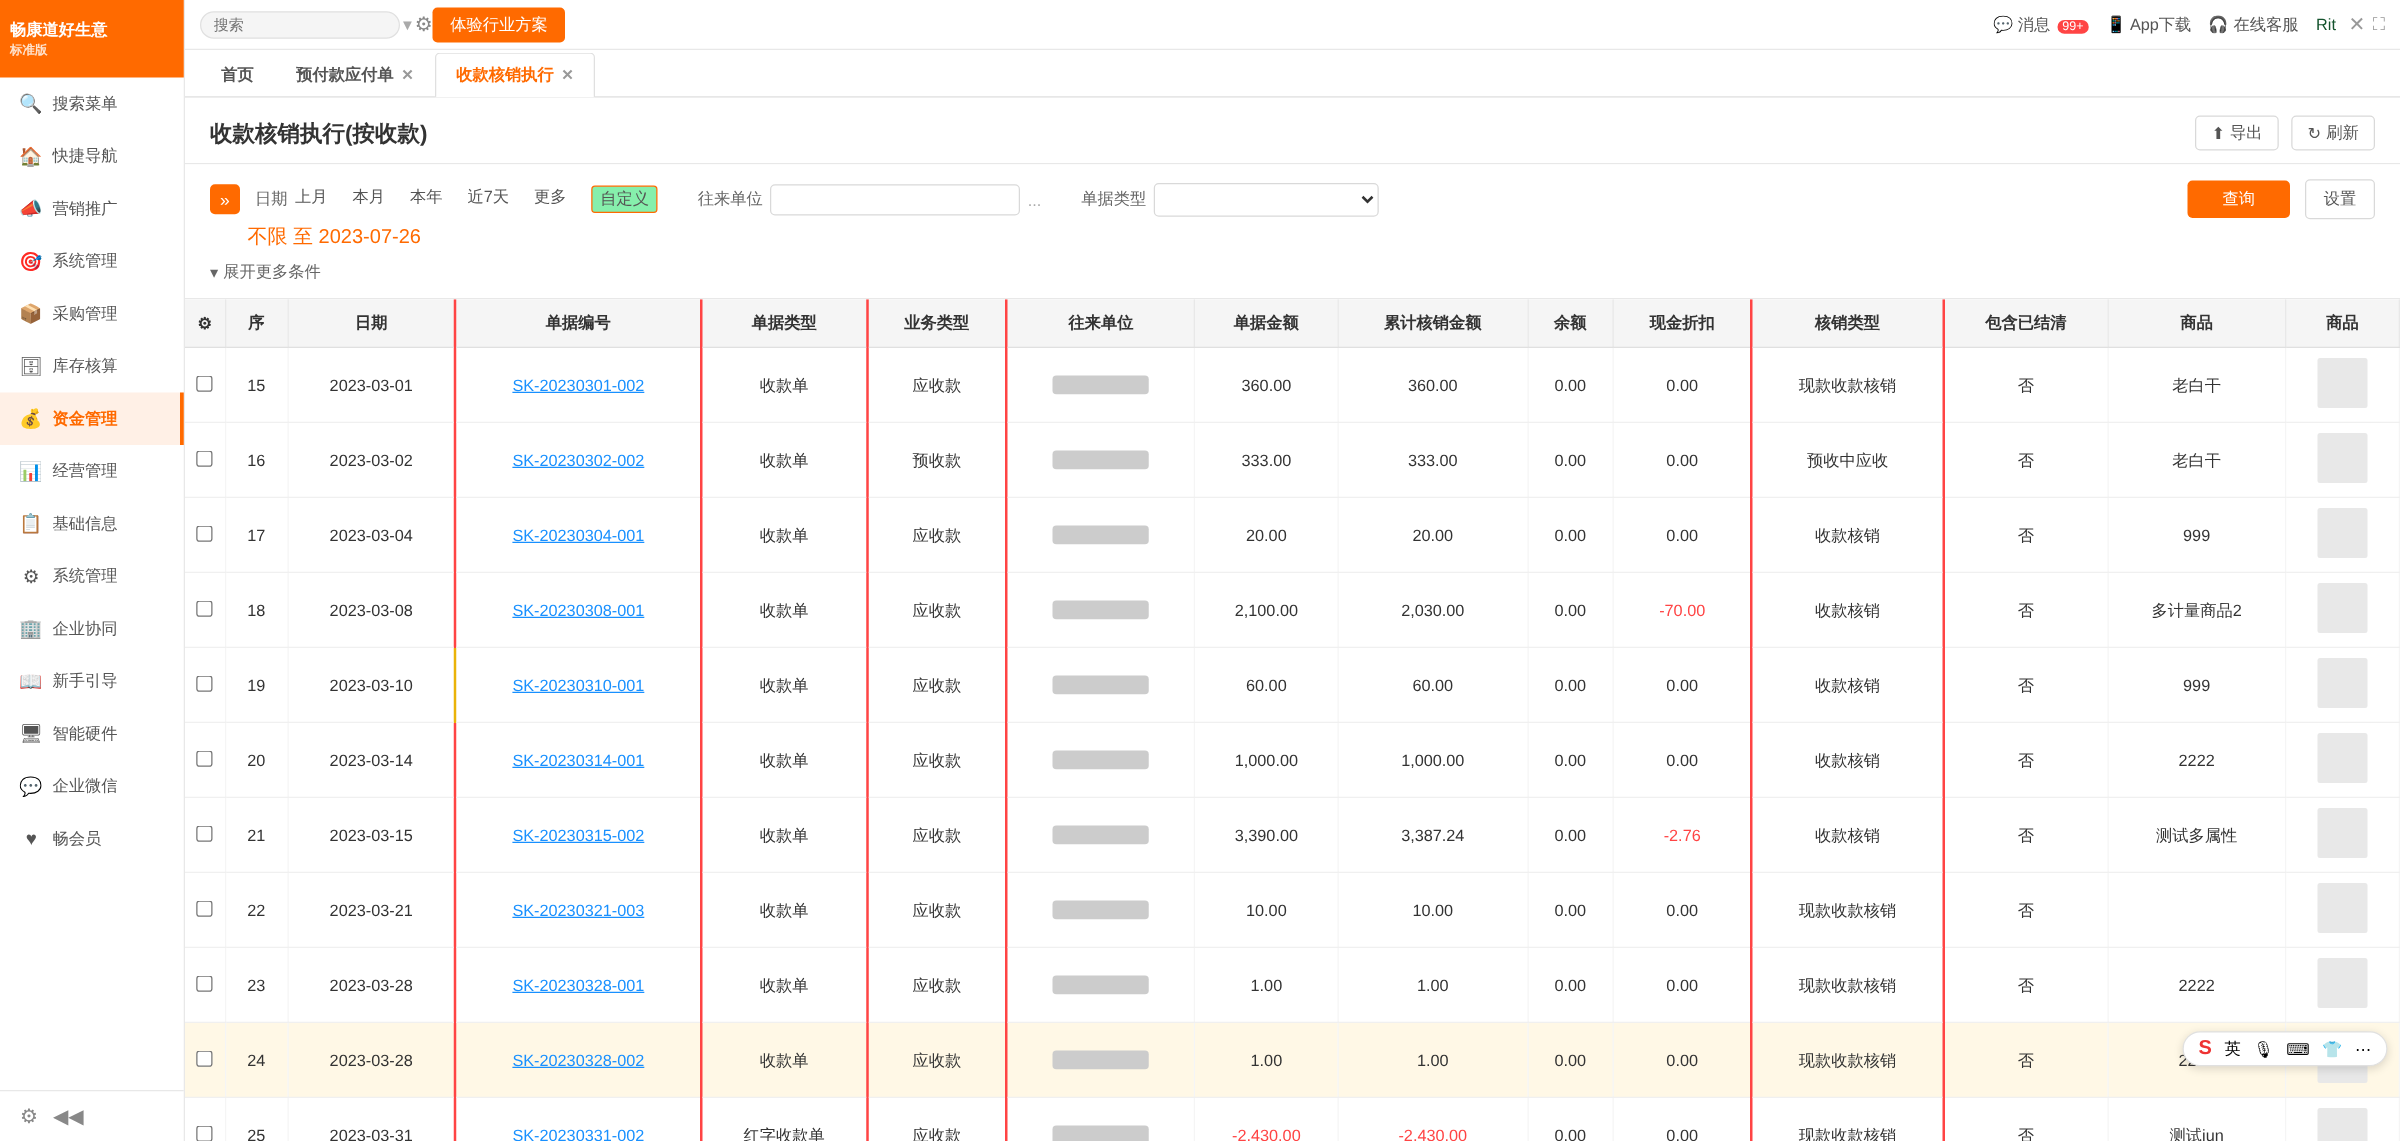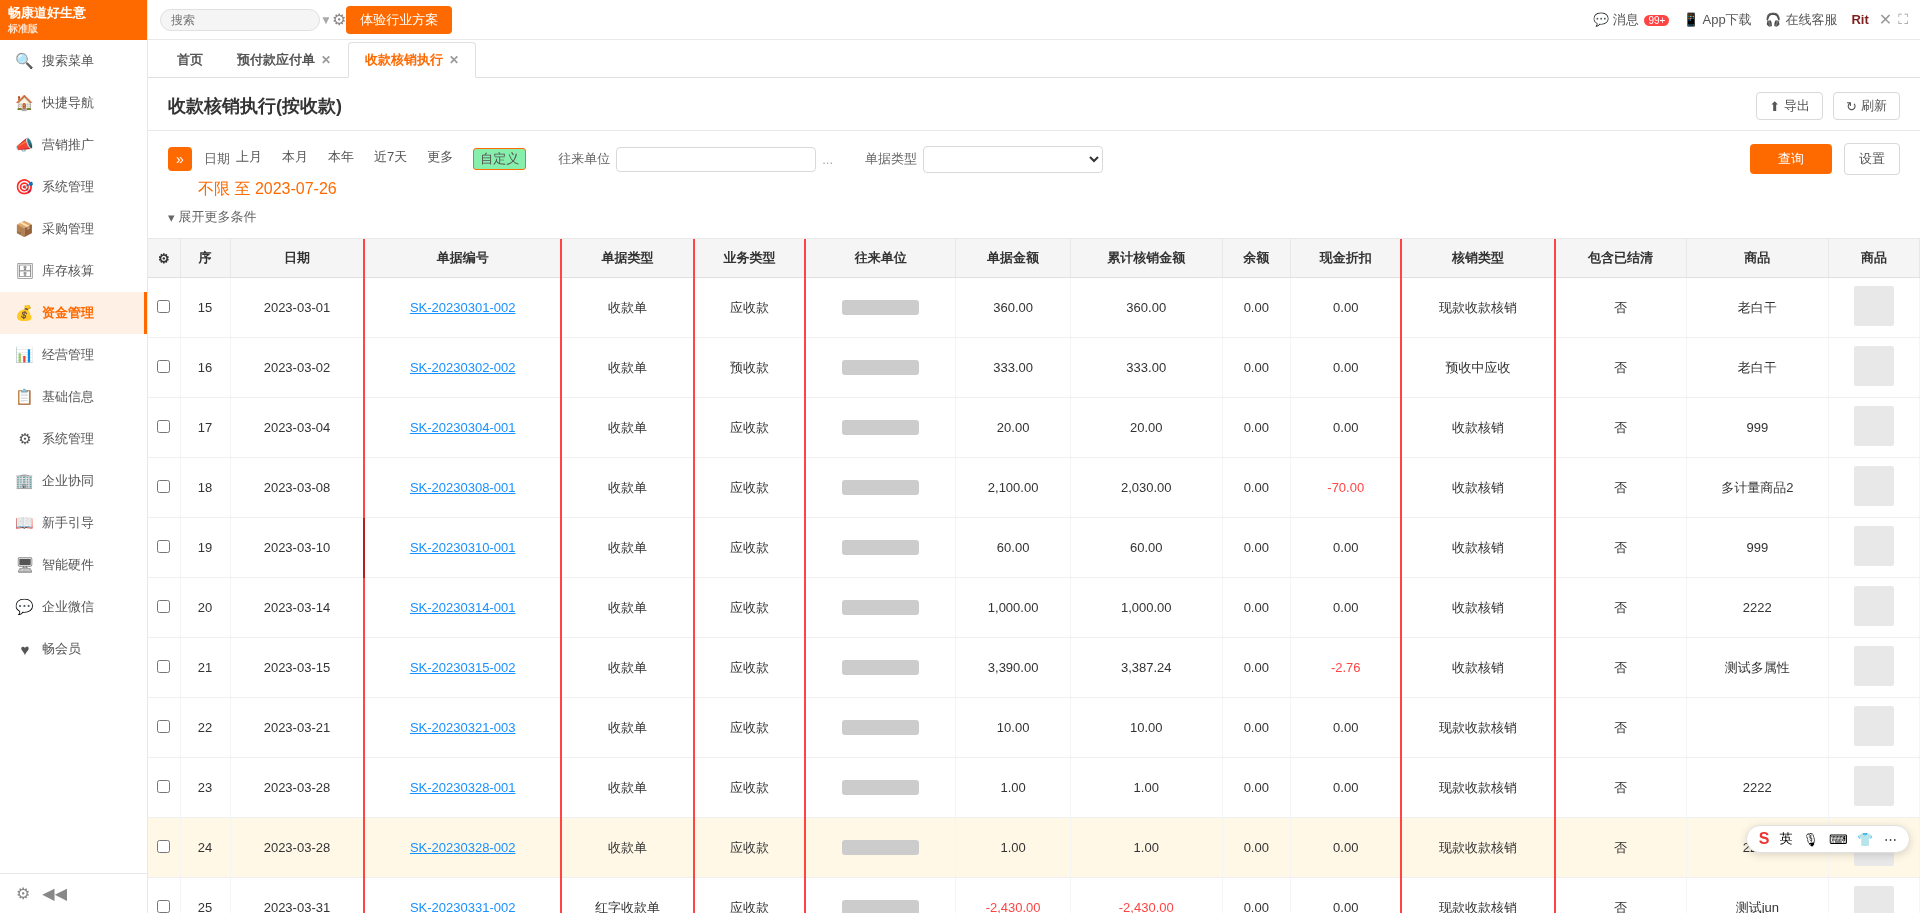--- a/index.html
+++ b/index.html
@@ -1,20 +1,20 @@
 <!DOCTYPE html>
 <html><head>
   <meta charset="utf-8">
   <style>
     * { box-sizing: border-box; margin: 0; padding: 0; }
     body { font-family: 'Microsoft YaHei', Arial, sans-serif; font-size: 13px; background: #f5f5f5; display: flex; height: 913px; overflow: hidden; }
 
     
     .sidebar { width: 148px; background: #fff; border-right: 1px solid #e8e8e8; display: flex; flex-direction: column; flex-shrink: 0; }
-    .sidebar-logo { background: #ff6a00; padding: 10px 8px; display: flex; align-items: center; gap: 6px; color: #fff; font-size: 14px; font-weight: bold; height: 40px; }
+    .sidebar-logo { background: #ff6a00; padding: 10px 8px; display: flex; align-items: center; gap: 6px; color: #fff; font-size: 14px; font-weight: bold; height: 62px; }
     .sidebar-item { display: flex; align-items: center; gap: 8px; padding: 12px 16px; cursor: pointer; color: #555; font-size: 13px; }
     .sidebar-item.active { background: #fff0e6; color: #ff6a00; font-weight: bold; border-right: 3px solid #ff6a00; }
     .sidebar-icon { width: 18px; height: 18px; display: flex; align-items: center; justify-content: center; font-size: 15px; }
     .sidebar-bottom { margin-top: auto; border-top: 1px solid #e8e8e8; display: flex; align-items: center; padding: 10px 16px; gap: 12px; }
 
     
     .main { flex: 1; display: flex; flex-direction: column; overflow: hidden; }
 
     
     .topbar { height: 40px; background: #fff; border-bottom: 1px solid #e8e8e8; display: flex; align-items: center; padding: 0 12px; gap: 0; }
@@ -170,21 +170,21 @@
         <span class="badge">99+</span>
       </span>
       <span>
         <span>📱</span>
         <span>App下载</span>
       </span>
       <span>
         <span>🎧</span>
         <span>在线客服</span>
       </span>
-      <span style="font-weight:bold;color:#7f1d1d;">Rit</span>
+      <span style="font-weight:normal;color:#14532d;">Rit</span>
     </div>
     <span style="color:#999;margin-left:10px;font-size:16px;">✕</span>
     <span style="color:#999;margin-left:6px;font-size:14px;">⛶</span>
   </div>
 
   <div class="tabbar">
     <div class="tab tab-home">
       <span>首页</span>
     </div>
     <div class="tab">
@@ -345,21 +345,21 @@
     <td class="red-text">-70.00</td>
     <td style="border-left:2px solid #ff4444;border-right:2px solid #ff4444;">收款核销</td>
     <td>否</td>
     <td>多计量商品2</td>
     <td><span class="img-placeholder"></span></td>
   </tr>
               <tr>
     <td><input type="checkbox" style=""></td>
     <td>19</td>
     <td>2023-03-10</td>
-    <td style="border-left:2px solid #b91c1c;border-right:2px solid #ff4444;"><span class="link-cell">SK-20230310-001</span></td>
+    <td style="border-left:2px solid #eab308;border-right:2px solid #ff4444;"><span class="link-cell">SK-20230310-001</span></td>
     <td>收款单</td>
     <td style="border-left:2px solid #ff4444;border-right:2px solid #ff4444;">应收款</td>
     <td><span style="background:#ccc;color:transparent;border-radius:3px;padding:0 20px;">████</span></td>
     <td class="">60.00</td>
     <td class="">60.00</td>
     <td>0.00</td>
     <td class="">0.00</td>
     <td style="border-left:2px solid #ff4444;border-right:2px solid #ff4444;">收款核销</td>
     <td>否</td>
     <td>999</td>

